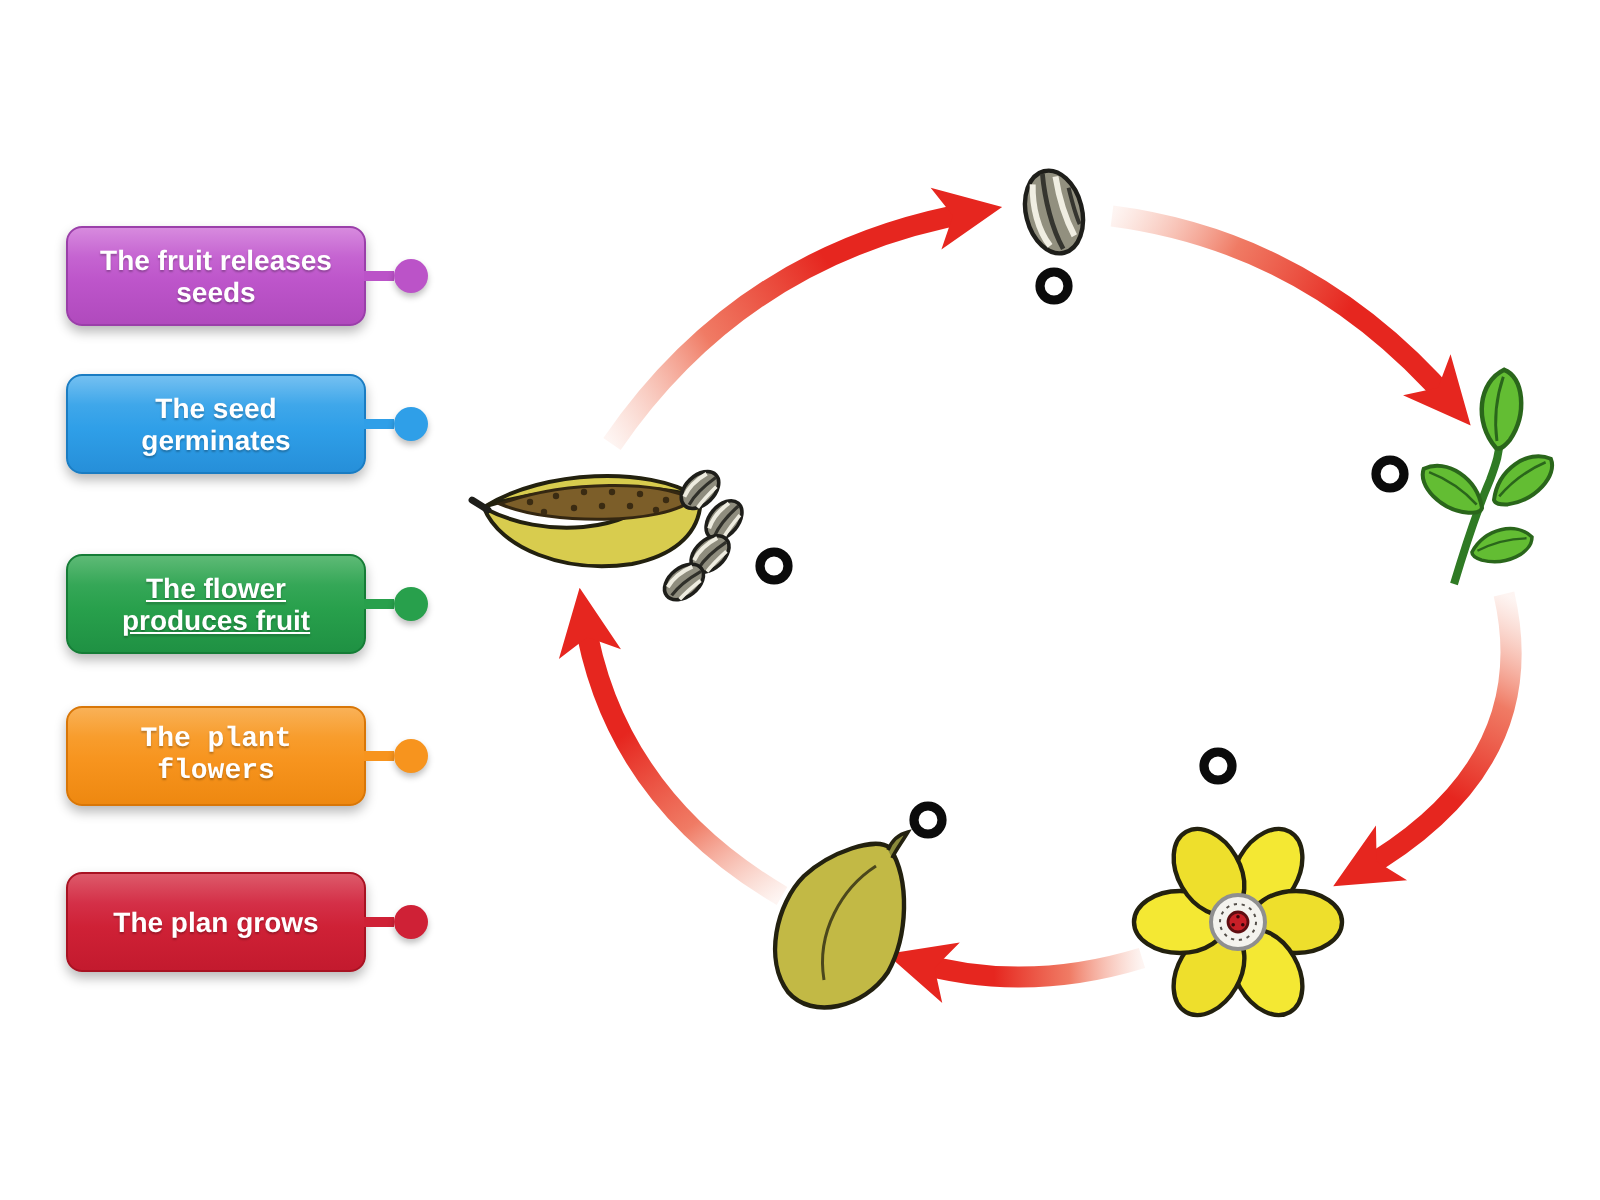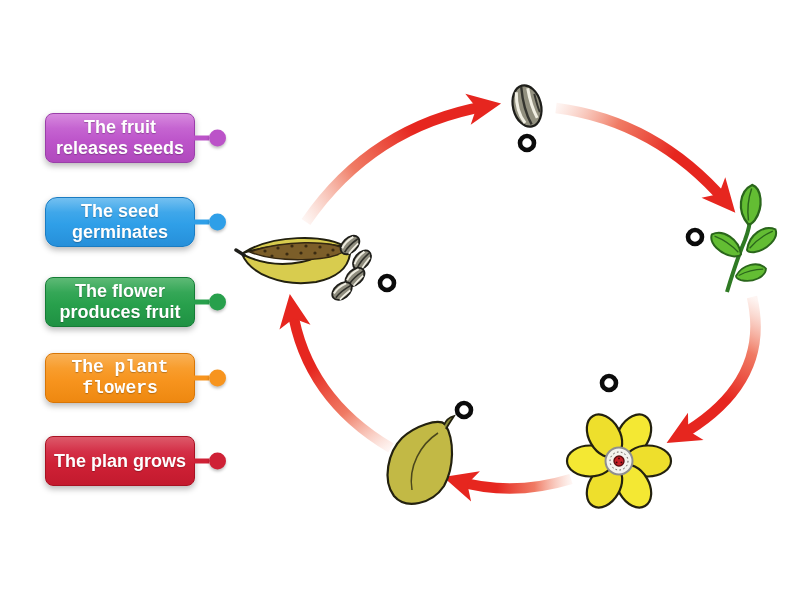--- a/index.html
+++ b/index.html
@@ -9,26 +9,25 @@
     font-family:"Liberation Sans", sans-serif;
   }
   .stage{position:absolute;inset:0;width:800px;height:600px;}
 
   
   .label{
     position:absolute;left:33px;width:150px;height:50px;
     border-radius:8px;border:1px solid transparent;
     display:flex;align-items:center;justify-content:center;
     box-sizing:border-box;padding:2px 6px;
-    color:#ffffff;font-weight:bold;font-size:18px;line-height:1.15;
+    color:#ffffff;font-weight:bold;font-size:14px;line-height:1.15;
     text-align:center;
     text-shadow:0 1px 1px rgba(0,0,0,0.25);
     box-shadow:0 3px 6px rgba(0,0,0,0.28);
     cursor:grab;
-    margin-left:12px;
   }
   .label-text{display:block;width:100%;}
   .connector{
     position:absolute;left:100%;top:50%;transform:translateY(-50%);
     display:flex;align-items:center;pointer-events:none;
   }
   .stem{width:15px;height:5px;}
   .dot{width:17px;height:17px;border-radius:50%;box-shadow:0 2px 3px rgba(0,0,0,0.25);}
 
   .label--purple{background:linear-gradient(180deg,#d78ade 0%,#c564d1 30%,#bd55ca 55%,#b04abd 100%);border-color:#9a3fa9;}
@@ -36,22 +35,22 @@
   .label--blue{background:linear-gradient(180deg,#74c0f1 0%,#3fa7ea 30%,#2f9fe8 55%,#268fd9 100%);border-color:#1a7cc2;}
   .label--blue .stem,.label--blue .dot{background:#2f9fe8;}
   .label--green{background:linear-gradient(180deg,#5eba76 0%,#35a757 30%,#28a04c 55%,#1f9143 100%);border-color:#157c36;}
   .label--green .stem,.label--green .dot{background:#28a04c;}
   .label--orange{background:linear-gradient(180deg,#f9b157 0%,#f89d2d 30%,#f7941e 55%,#ee8810 100%);border-color:#d87607;font-family:Liberation Mono, monospace;}
   .label--orange .stem,.label--orange .dot{background:#f7941e;}
   .label--red{background:linear-gradient(180deg,#dd5a6a 0%,#d43048 30%,#cf2136 55%,#c31a2e 100%);border-color:#a81222;}
   .label--red .stem,.label--red .dot{background:#cf2136;}
 
   .label--1{top:113px;}
-  .label--2{top:197px;border-radius:12px;}
-  .label--3{top:277px;}
+  .label--2{top:187px;}
+  .label--3{top:277px;text-decoration:underline;}
   .label--4{top:353px;}
   .label--5{top:436px;}
 
   .diagram-svg{position:absolute;inset:0;}
 </style>
 </head>
 <body>
 
 <div class="stage">
 

